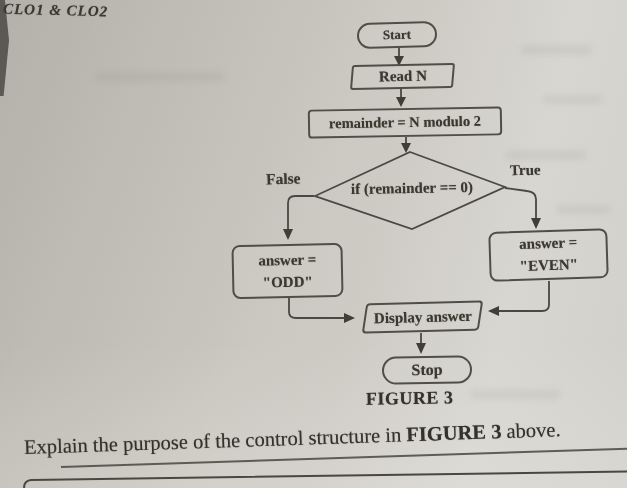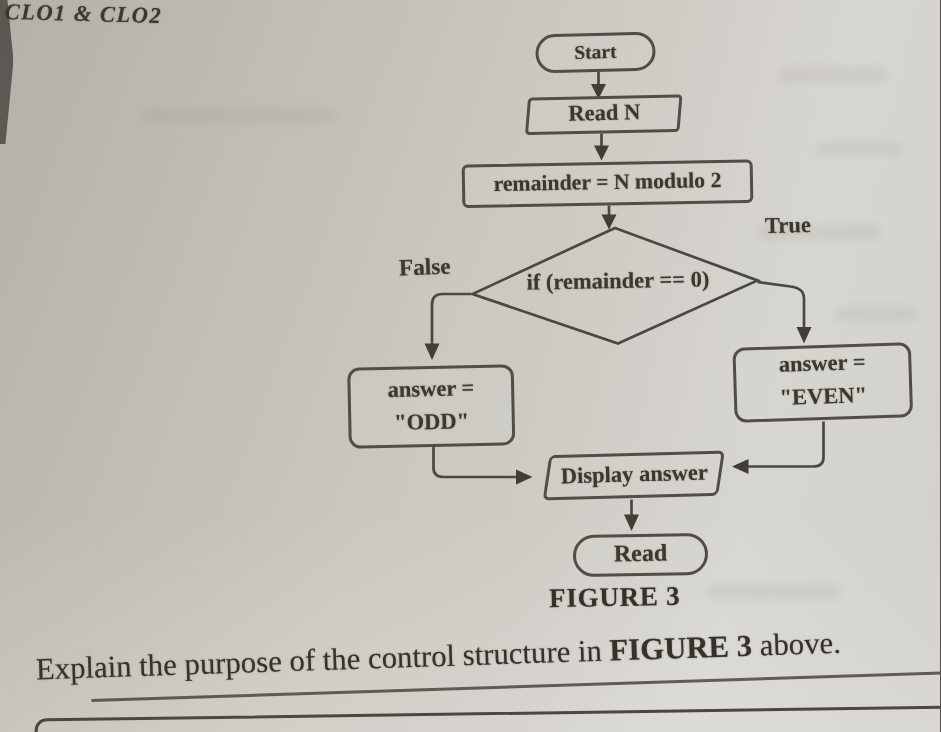--- a/index.html
+++ b/index.html
@@ -105,38 +105,38 @@
   </div>
 
   <div class="node" style="left:308px;top:108px;width:194px;height:29px;border-radius:4px;font-size:14.5px;transform:rotate(-1deg);">
     <span>remainder = N modulo 2</span>
   </div>
 
   <div class="lbl" style="left:332px;top:180px;width:160px;text-align:center;font-size:15px;transform:rotate(-1deg);">if (remainder == 0)</div>
 
   <div class="lbl" style="left:266px;top:170px;font-size:15.5px;transform:rotate(-2deg);">False</div>
 
-  <div class="lbl" style="left:510px;top:143px;font-size:15px;transform:rotate(-1deg);">True</div>
+  <div class="lbl" style="left:510px;top:162px;font-size:15px;transform:rotate(-1deg);">True</div>
 
   <div class="node" style="left:232px;top:244px;width:111px;height:54px;border-radius:8px;font-size:15px;line-height:1.5;transform:rotate(-1.2deg);">
     <span>answer =</span>
     <span>"ODD"</span>
   </div>
 
   <div class="node" style="left:489px;top:230px;width:119px;height:50px;border-radius:8px;font-size:15px;line-height:1.45;transform:rotate(-1.8deg);">
     <span>answer =</span>
     <span>"EVEN"</span>
   </div>
 
   <div class="node" style="left:364px;top:302px;width:117px;height:30px;border-radius:4px;font-size:15px;transform:rotate(-1.5deg) skewX(-10deg);">
     <span style="transform:skewX(10deg);">Display answer</span>
   </div>
 
   <div class="node" style="left:382px;top:356px;width:90px;height:28px;border-radius:14px;font-size:16px;transform:rotate(-1deg);">
-    <span>Read</span>
+    <span>Stop</span>
   </div>
 
   <div class="caption" style="left:366px;top:388px;font-size:18px;transform:rotate(-1deg);">FIGURE 3</div>
 
   <div class="question">
     <span>Explain the purpose of the control structure in </span><b>FIGURE 3</b><span> above.</span>
   </div>
 
   <div class="underline-rule"></div>
   <div class="answer-box"></div>

